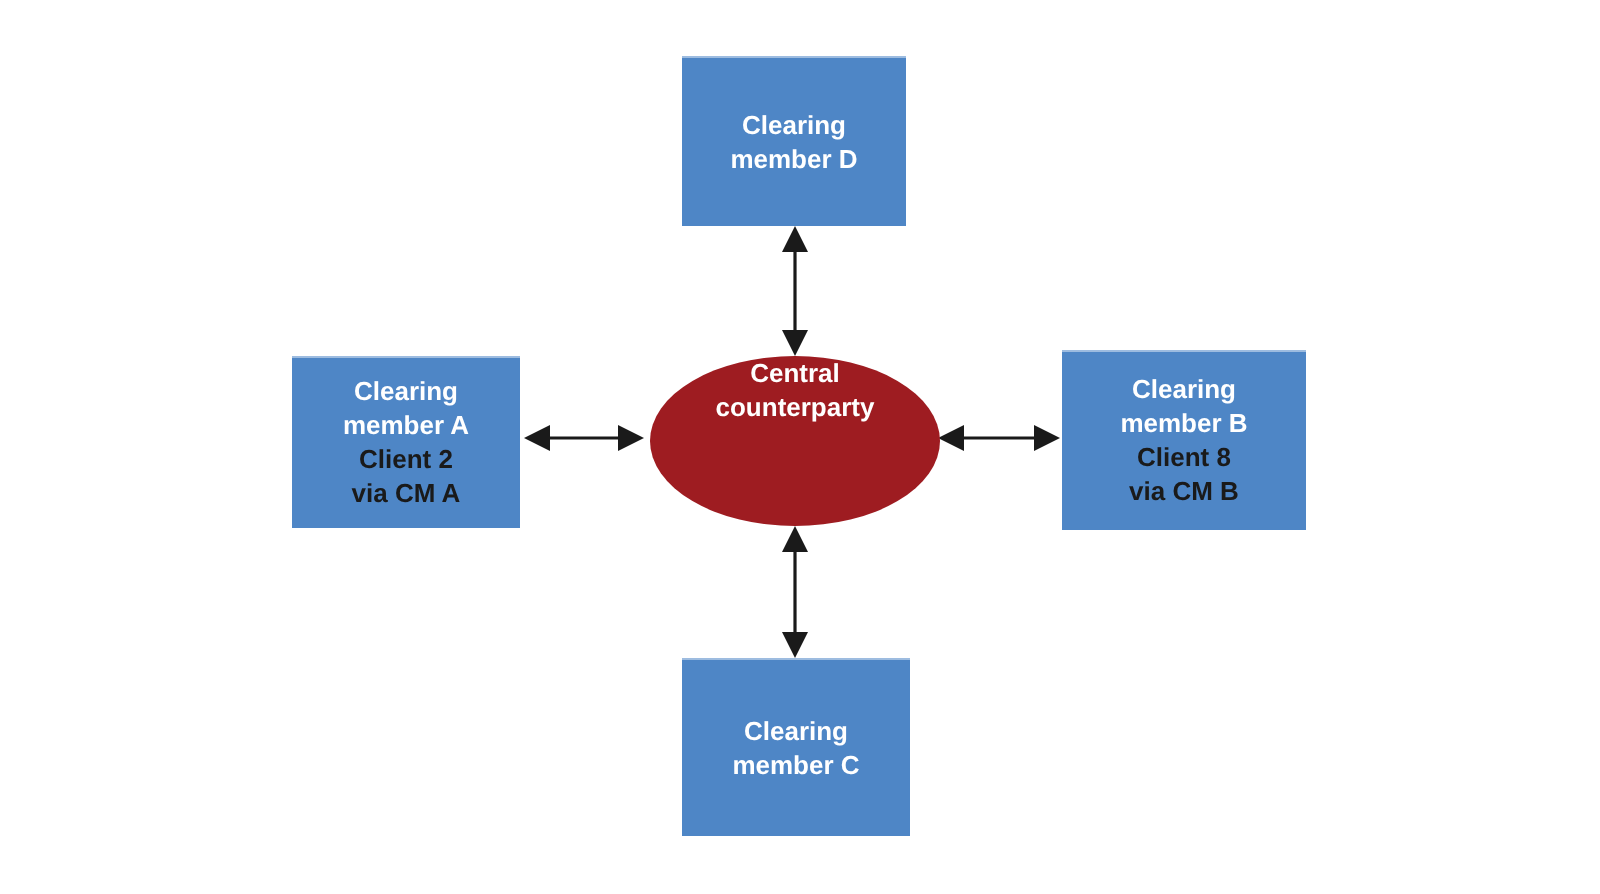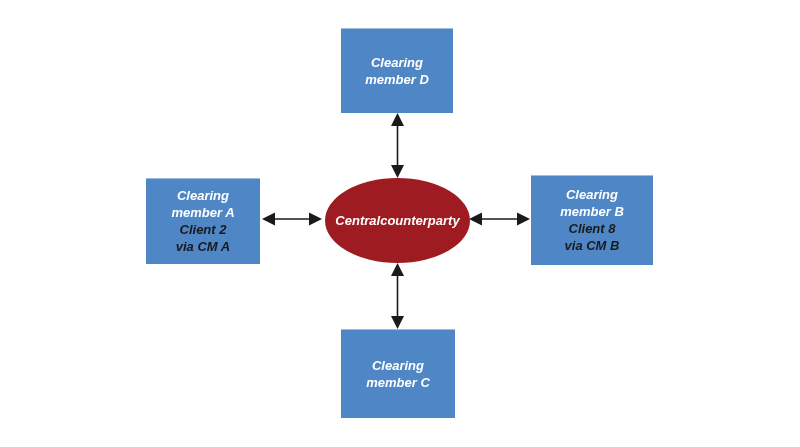--- a/index.html
+++ b/index.html
@@ -14,21 +14,20 @@
   body{
     width:800px;height:447px;
     background:var(--bg);
     font-family:"Liberation Sans", sans-serif;
     overflow:hidden;
   }
   .canvas{
     position:relative;
     width:800px;height:447px;
     background:var(--bg);
-    font-style:italic;
   }
   .arrows-layer{
     position:absolute;left:0;top:0;width:800px;height:447px;
   }
   .node{
     position:absolute;
     background:var(--member-box);
     box-shadow:inset 0 1px 0 rgba(255,255,255,.45);
     display:flex;flex-direction:column;
     align-items:center;justify-content:center;
@@ -40,22 +39,22 @@
   .node .line.dark{color:var(--text-dark);}
   .box-top   {left:341px;top:28px; width:112px;height:85px;}
   .box-left  {left:146px;top:178px;width:114px;height:86px;}
   .box-right {left:531px;top:175px;width:122px;height:90px;}
   .box-bottom{left:341px;top:329px;width:114px;height:89px;}
   .center-ellipse{
     position:absolute;
     left:325px;top:178px;width:145px;height:85px;
     background:var(--central-ellipse);
     border-radius:50%;
-    display:flex;flex-direction:row;
-    align-items:center;justify-content:center;
+    display:flex;flex-direction:column;
+    align-items:center;
     text-align:center;
     font-weight:bold;font-size:13px;line-height:17px;
     color:var(--text-light);
   }
   .center-ellipse .line{display:block;white-space:nowrap;}
   svg line{stroke:var(--arrow);stroke-width:1.6;}
   svg polygon{fill:var(--arrow);}
 </style>
 </head>
 <body>

